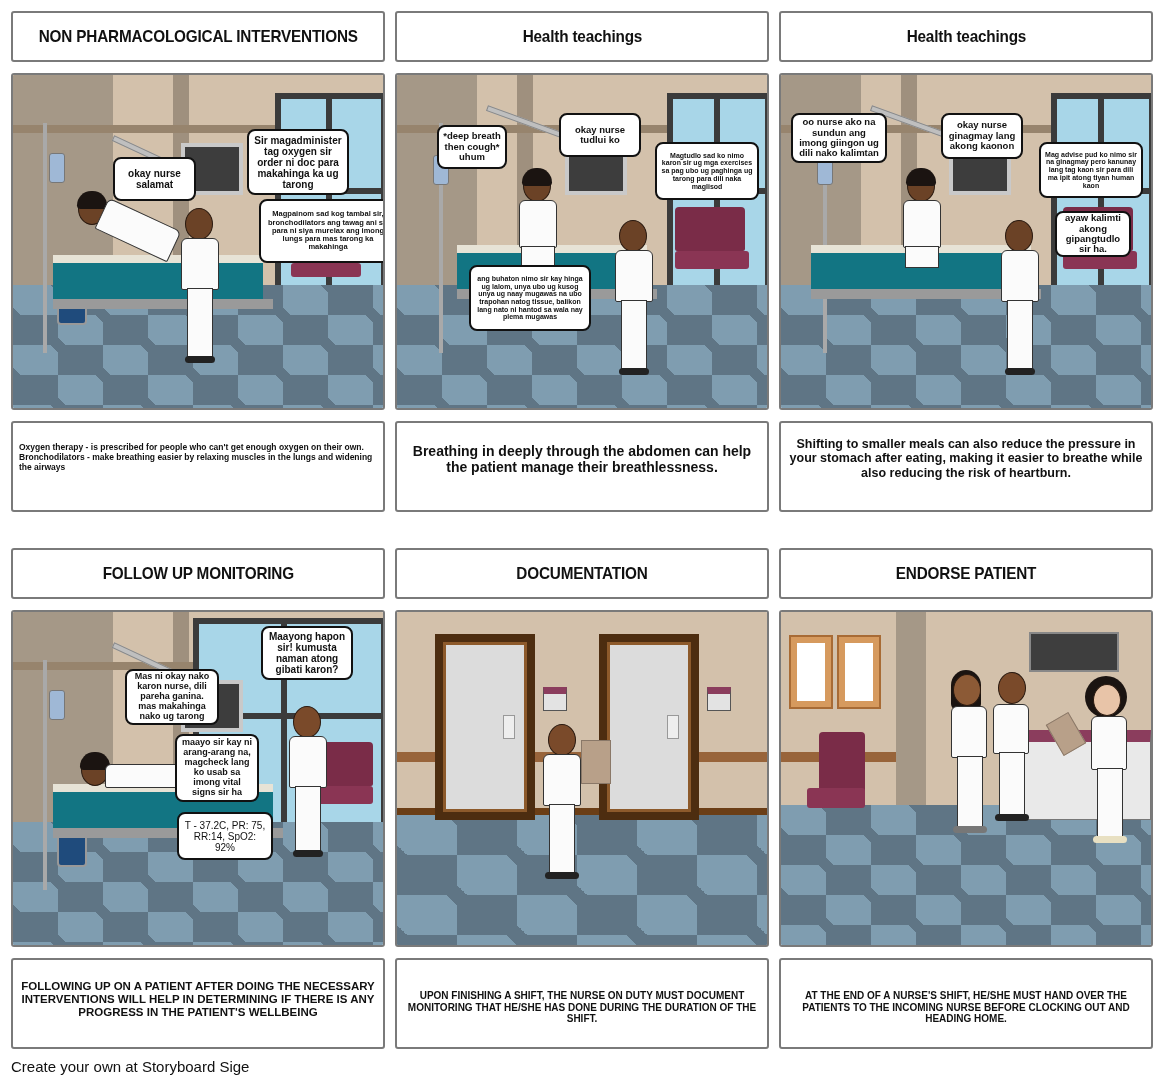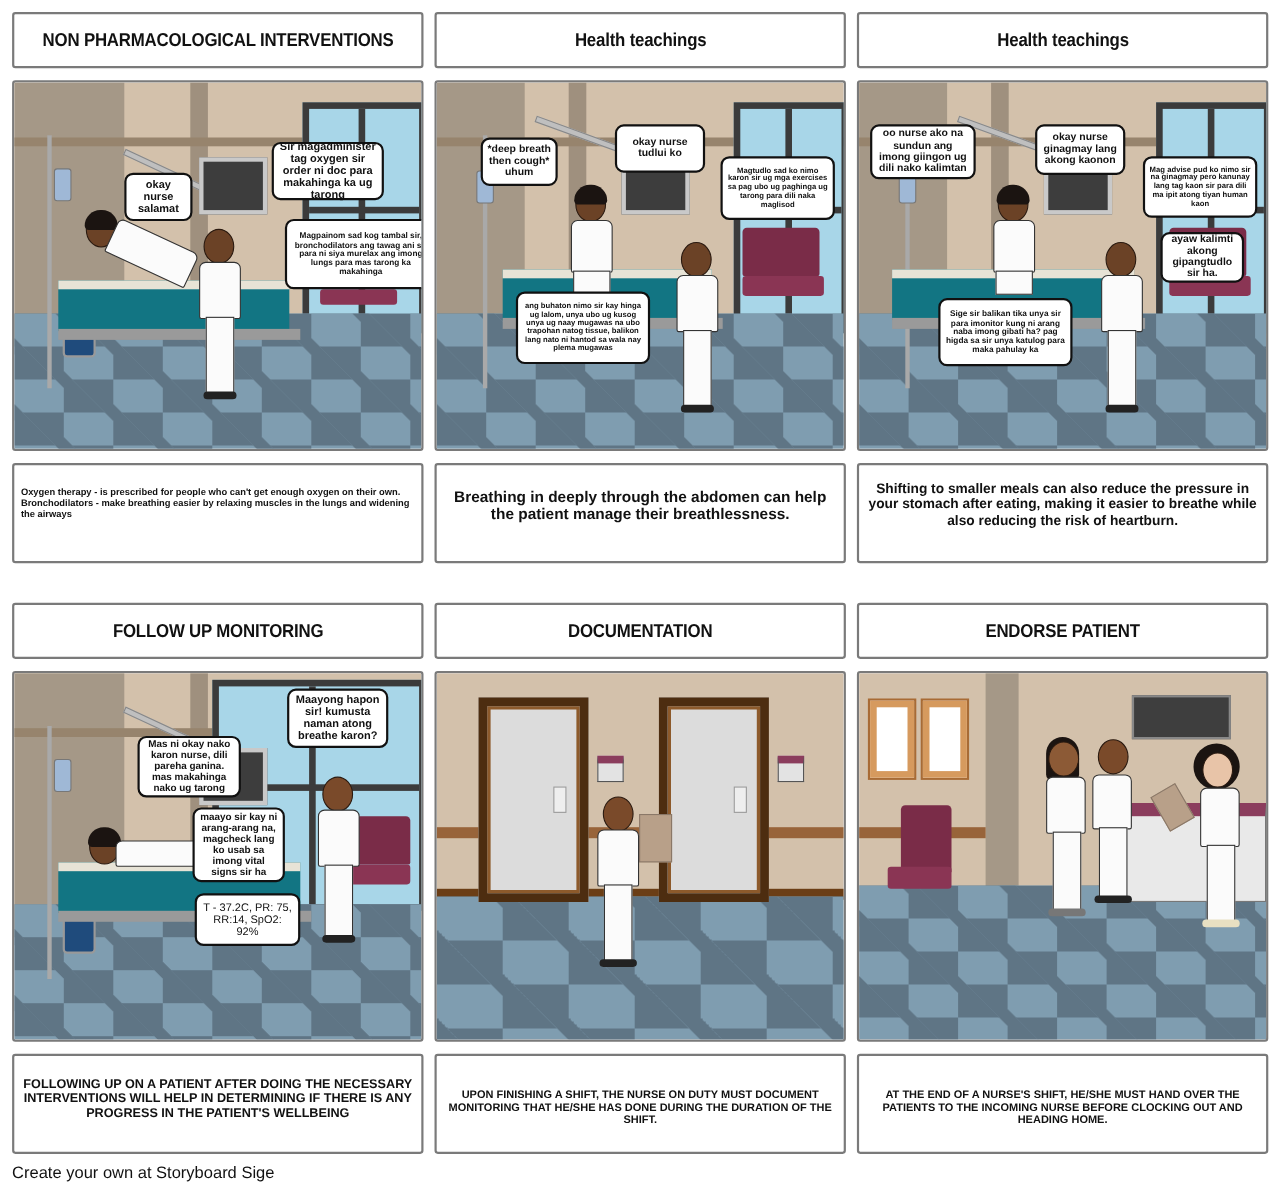--- a/index.html
+++ b/index.html
@@ -96,24 +96,24 @@
     <div class="head" style="left:0;top:0"></div>
       <div class="hair" style="left:-1px;top:-2px"></div>
     <div class="body" style="left:20px;top:20px;width:80px;height:34px;transform:rotate(25deg)"></div>
   </div>
   <div class="person" style="left:168px;top:133px">
     <div class="head" style="left:4px;top:0"></div>
     <div class="body" style="left:0;top:30px;width:38px;height:52px"></div>
     <div class="legs" style="left:6px;top:80px;width:26px;height:70px"></div>
     <div class="shoes" style="left:4px;top:148px;width:30px"></div>
   </div>
-  <div class="bubble" style="left:100px;top:82px;width:62px;height:44px;font-size:10px">
+  <div class="bubble" style="left:100px;top:82px;width:83px;height:44px;font-size:10px">
       <span>okay nurse salamat</span>
     </div>
-  <div class="bubble" style="left:234px;top:54px;width:102px;height:53px;font-size:10px">
+  <div class="bubble" style="left:234px;top:54px;width:102px;height:66px;font-size:10px">
       <span>Sir magadminister tag oxygen sir order ni doc para makahinga ka ug tarong</span>
     </div>
   <div class="bubble" style="left:246px;top:124px;width:138px;height:64px;font-size:7.5px">
       <span>Magpainom sad kog tambal sir, bronchodilators ang tawag ani sir para ni siya murelax ang imong lungs para mas tarong ka makahinga</span>
     </div>
 </div>
 <div class="caption c1 r1c">
     <span style="font-size:8.5px;font-weight:700;text-align:left">Oxygen therapy - is prescribed for people who can't get enough oxygen on their own. Bronchodilators - make breathing easier by relaxing muscles in the lungs and widening the airways</span>
   </div>
 
@@ -198,23 +198,20 @@
       <span>oo nurse ako na sundun ang imong giingon ug dili nako kalimtan</span>
     </div>
   <div class="bubble" style="left:160px;top:38px;width:82px;height:46px;font-size:9.5px">
       <span>okay nurse ginagmay lang akong kaonon</span>
     </div>
   <div class="bubble" style="left:258px;top:67px;width:104px;height:56px;font-size:7px">
       <span>Mag advise pud ko nimo sir na ginagmay pero kanunay lang tag kaon sir para dili ma ipit atong tiyan human kaon</span>
     </div>
   <div class="bubble" style="left:274px;top:136px;width:76px;height:46px;font-size:9.5px">
       <span>ayaw kalimti akong gipangtudlo sir ha.</span>
-    </div>
-  <div class="bubble" style="left:72px;top:196px;width:122px;height:62px;font-size:7.5px">
-      <span>Sige sir balikan tika unya sir para imonitor kung ni arang naba imong gibati ha? pag higda sa sir unya katulog para maka pahulay ka</span>
     </div>
 </div>
 <div class="caption c3 r1c">
     <span style="font-size:12.5px;margin-top:-6px">Shifting to smaller meals can also reduce the pressure in your stomach after eating, making it easier to breathe while also reducing the risk of heartburn.</span>
   </div>
 
 <div class="title-cell c1 r2t">
     <span>FOLLOW UP MONITORING</span>
   </div>
 <div class="scene c1 r2s">
@@ -238,21 +235,21 @@
       <div class="hair" style="left:-1px;top:-2px"></div>
     <div class="body" style="left:24px;top:10px;width:120px;height:24px"></div>
   </div>
   <div class="person" style="left:276px;top:94px">
     <div class="head" style="left:4px;top:0;background:#7a4a2a"></div>
     <div class="body" style="left:0;top:30px;width:38px;height:52px"></div>
     <div class="legs" style="left:6px;top:80px;width:26px;height:66px"></div>
     <div class="shoes" style="left:4px;top:144px;width:30px"></div>
   </div>
   <div class="bubble" style="left:248px;top:14px;width:92px;height:54px;font-size:10px">
-      <span>Maayong hapon sir! kumusta naman atong breathe karon?</span>
+      <span>Maayong hapon sir! kumusta naman atong gibati karon?</span>
     </div>
   <div class="bubble" style="left:112px;top:57px;width:94px;height:56px;font-size:9px">
       <span>Mas ni okay nako karon nurse, dili pareha ganina. mas makahinga nako ug tarong</span>
     </div>
   <div class="bubble" style="left:162px;top:122px;width:84px;height:68px;font-size:9px">
       <span>maayo sir kay ni arang-arang na, magcheck lang ko usab sa imong vital signs sir ha</span>
     </div>
   <div class="bubble" style="left:164px;top:200px;width:96px;height:48px;font-size:10px;font-family:'Liberation Sans',sans-serif;font-weight:400">
       <span>T - 37.2C, PR: 75, RR:14, SpO2: 92%</span>
     </div>

